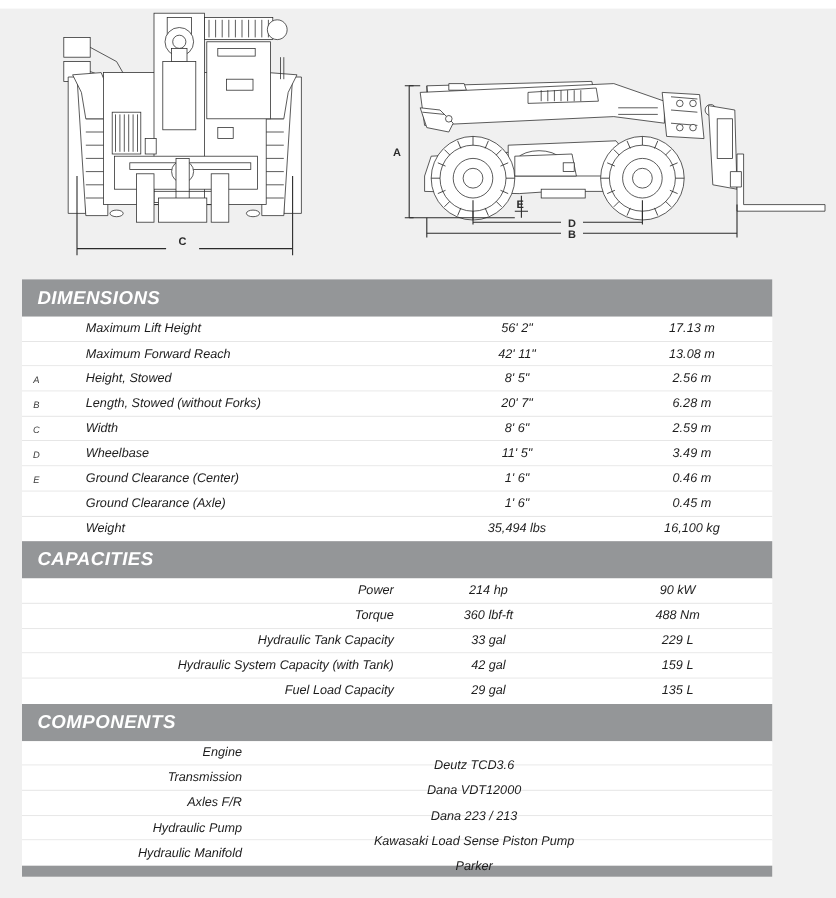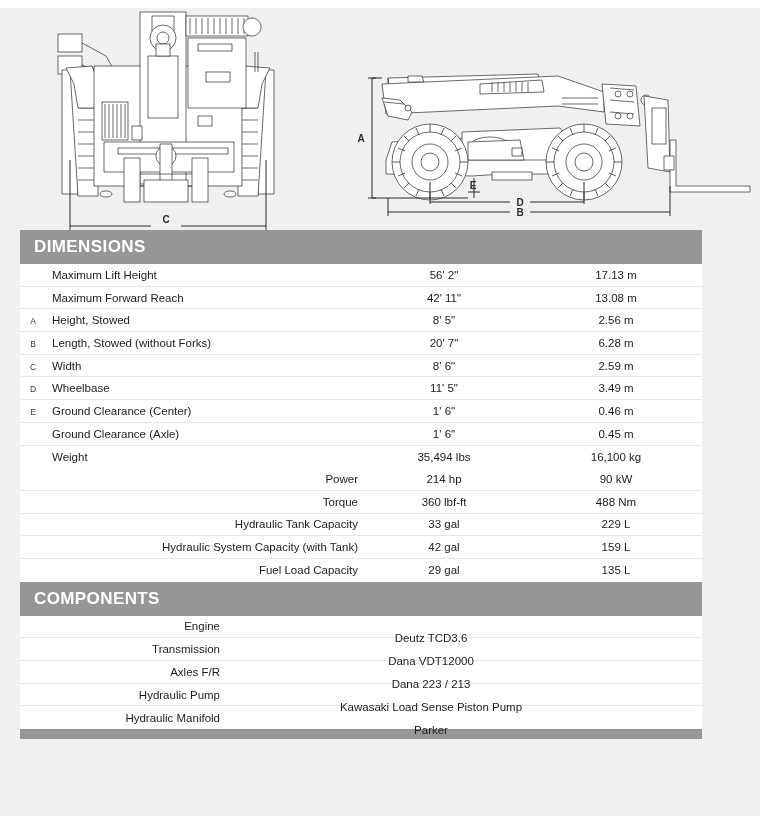--- a/index.html
+++ b/index.html
@@ -46,23 +46,24 @@
     font-weight: bold;
     fill: #2b2b2b;
   }
 
   .dim-line { stroke: #2b2b2b; stroke-width: 1; fill: none; }
   .mach-thin { stroke: #2b2b2b; fill: none; stroke-width: 0.7; }
 
   
   .spec-stack {
     position: absolute;
-    top: 230px;
+    top: 254px;
     left: 20px;
     width: 650px;
+    font-style: italic;
   }
 
   .section { width: 682px; }
 
   .section-header {
     height: 34px;
     background: #949698;
     display: flex;
     align-items: center;
     padding-left: 14px;
@@ -99,21 +100,21 @@
   }
 
   .row-label {
     font-size: 11.5px;
     color: #1d1d1d;
     font-family: "Liberation Sans", sans-serif;
     white-space: nowrap;
   }
 
   
-  .section-dimensions .row-label { flex: 0 0 312px; padding-left: 6px; }
+  .section-dimensions .row-label { flex: 0 0 312px; padding-left: 6px; margin-left: 26px; }
   
   .section-plain .row-label { flex: 0 0 338px; padding-left: 13px; text-align: right; }
 
   .row-val-imp,
   .row-val-met {
     font-size: 11.5px;
     color: #1d1d1d;
     text-align: center;
     font-family: "Liberation Sans", sans-serif;
     white-space: nowrap;
@@ -377,20 +378,23 @@
         <span class="row-letter"></span>
         <span class="row-label">Weight</span>
         <span class="row-val-imp">35,494 lbs</span>
         <span class="row-val-met">16,100 kg</span>
       </div>
 
     </div>
   </div>
 
   <div class="section section-plain">
+    <div class="section-header">
+      <span class="section-header-title">CAPACITIES</span>
+    </div>
     <div class="rows">
 
       <div class="row">
         <span class="row-label">Power</span>
         <span class="row-val-imp">214 hp</span>
         <span class="row-val-met">90 kW</span>
       </div>
 
       <div class="row">
         <span class="row-label">Torque</span>

